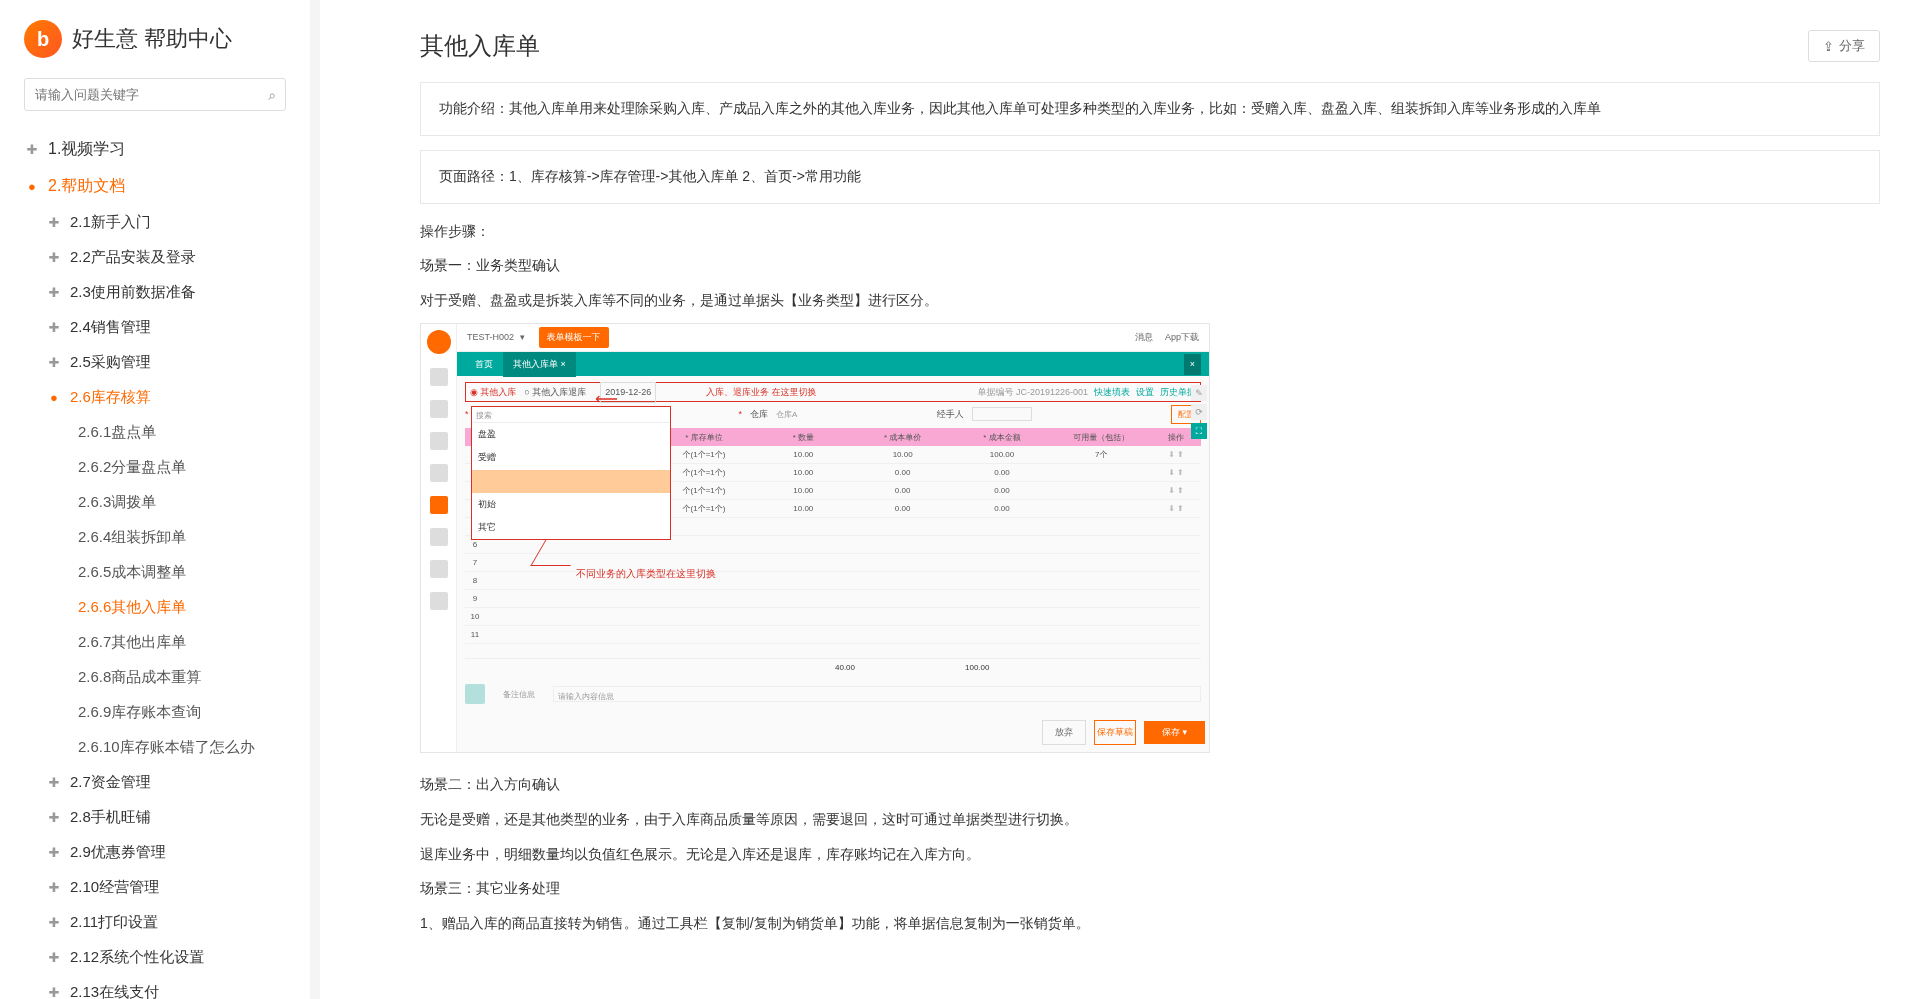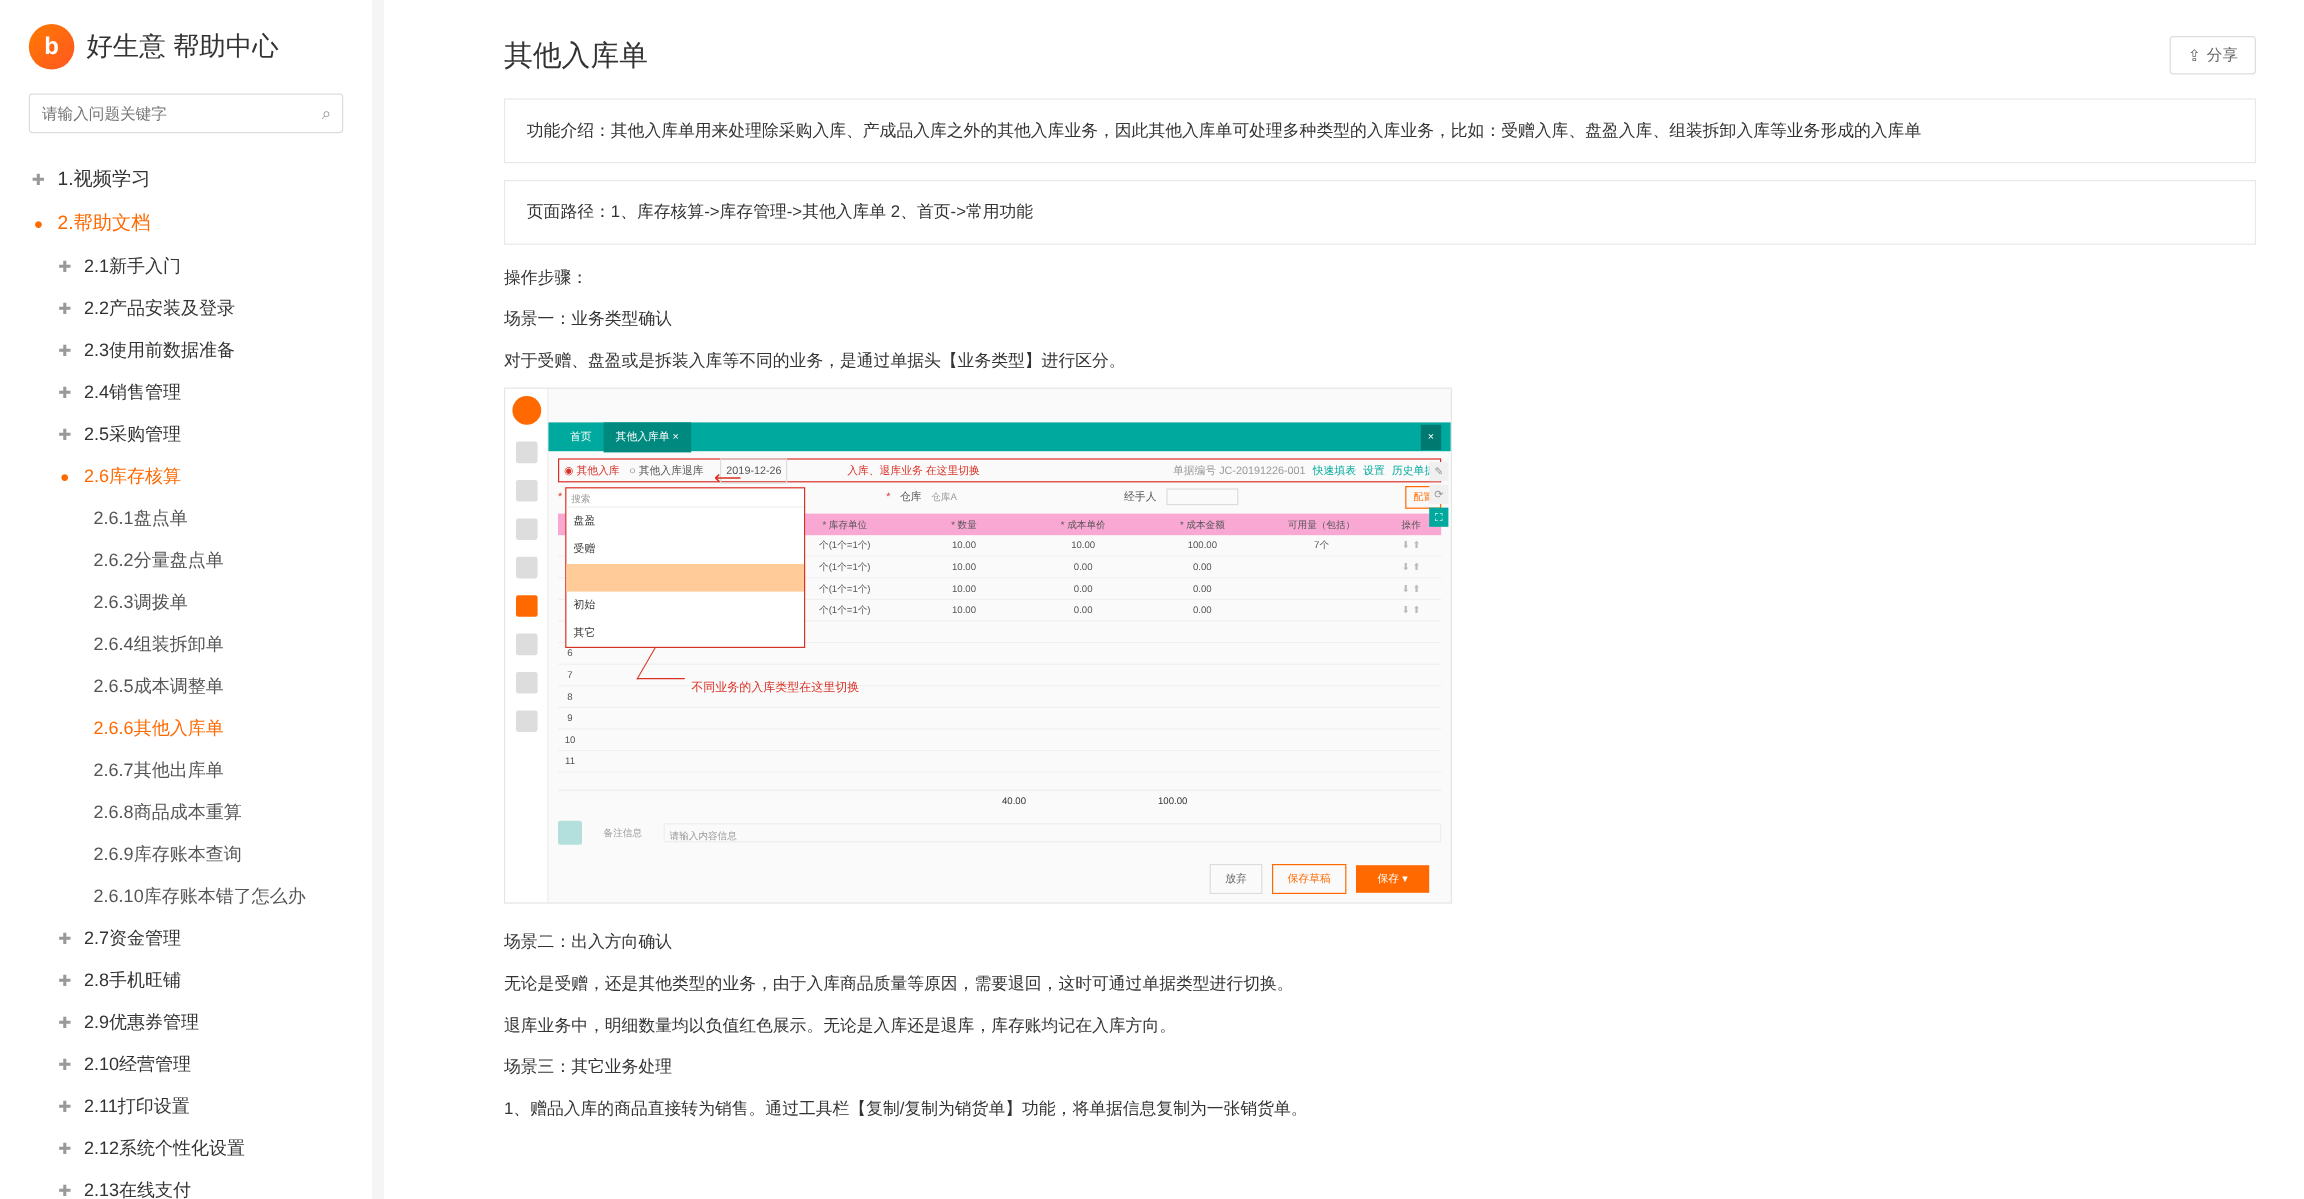--- a/index.html
+++ b/index.html
@@ -58,23 +58,23 @@
 .ss-tbody{position:absolute;left:44px;top:122px;right:8px;font-size:8px;color:#555}
 .ss-tbody .row{height:18px;display:flex;align-items:center;border-bottom:1px solid #f0f0f0}
 .ss-tbody .row span{flex:1;text-align:center}
 .ss-redtxt2{position:absolute;left:155px;top:240px;font-size:10px;color:#d93025}
 .ss-arrow2{position:absolute;left:118px;top:212px;width:40px;height:30px;border-left:1.5px solid #d93025;border-bottom:1.5px solid #d93025;transform:skewX(-30deg)}
 .ss-total{position:absolute;left:44px;bottom:76px;right:8px;height:18px;border-top:1px solid #eee;display:flex;font-size:8px;color:#333;align-items:center}
 .ss-total .tv{position:absolute}
 .ss-remark{position:absolute;left:44px;bottom:44px;right:8px;height:28px;display:flex;align-items:center;font-size:8px;color:#999;gap:18px}
 .ss-remark .ricon{width:20px;height:20px;background:#b3e0dc;border-radius:2px}
 .ss-remark .rinp{flex:1;border:1px solid #eee;height:16px;padding:2px 4px}
-.ss-bottom{position:absolute;left:44px;bottom:8px;right:18px;height:24px;display:flex;justify-content:flex-end;gap:8px;align-items:center;font-size:9px}
+.ss-bottom{position:absolute;left:44px;bottom:8px;right:4px;height:24px;display:flex;justify-content:flex-end;gap:8px;align-items:center;font-size:9px}
 .ss-bottom .b1{border:1px solid #ddd;padding:3px 12px;color:#666}
-.ss-bottom .b2{border:1px solid #ff6900;padding:3px 12px;color:#ff6900}
+.ss-bottom .b2{border:1px solid #ff6900;padding:3px 2px;color:#ff6900}
 .ss-bottom .b3{background:#ff6900;padding:3px 18px;color:#fff}
 .ss-rightbar{position:absolute;right:0;top:58px;width:18px}
 .ss-rightbar div{width:16px;height:16px;background:#f0f0f0;margin:3px 0;font-size:9px;text-align:center;color:#999}
 .ss-rightbar .act{background:#00a99d;color:#fff}
 </style>
 </head>
 <body>
 
 <div class="layout">
   <aside class="sidebar">
@@ -205,20 +205,29 @@
         <div class="ss-sidebar">
           <div class="ss-logo"></div>
           <div class="ss-ico"></div>
           <div class="ss-ico"></div>
           <div class="ss-ico"></div>
           <div class="ss-ico"></div>
           <div class="ss-ico act"></div>
           <div class="ss-ico"></div>
           <div class="ss-ico"></div>
           <div class="ss-ico"></div>
+        </div>
+        <div class="ss-topbar">
+          <span>TEST-H002</span>
+          <span style="margin-left:6px">▾</span>
+          <span class="ss-btn-orange">表单模板一下</span>
+          <div class="ss-right">
+            <span>消息</span>
+            <span>App下载</span>
+            </div>
         </div>
         <div class="ss-tabs">
           <span class="tab">首页</span>
           <span class="tab act"><span>其他入库单</span> ×</span>
           <span class="close-x">×</span>
         </div>
         <div class="ss-form">
           <span class="radio-red">◉ <span>其他入库</span></span>
           <span>○ <span>其他入库退库</span></span>
           <span class="date">2019-12-26</span>

